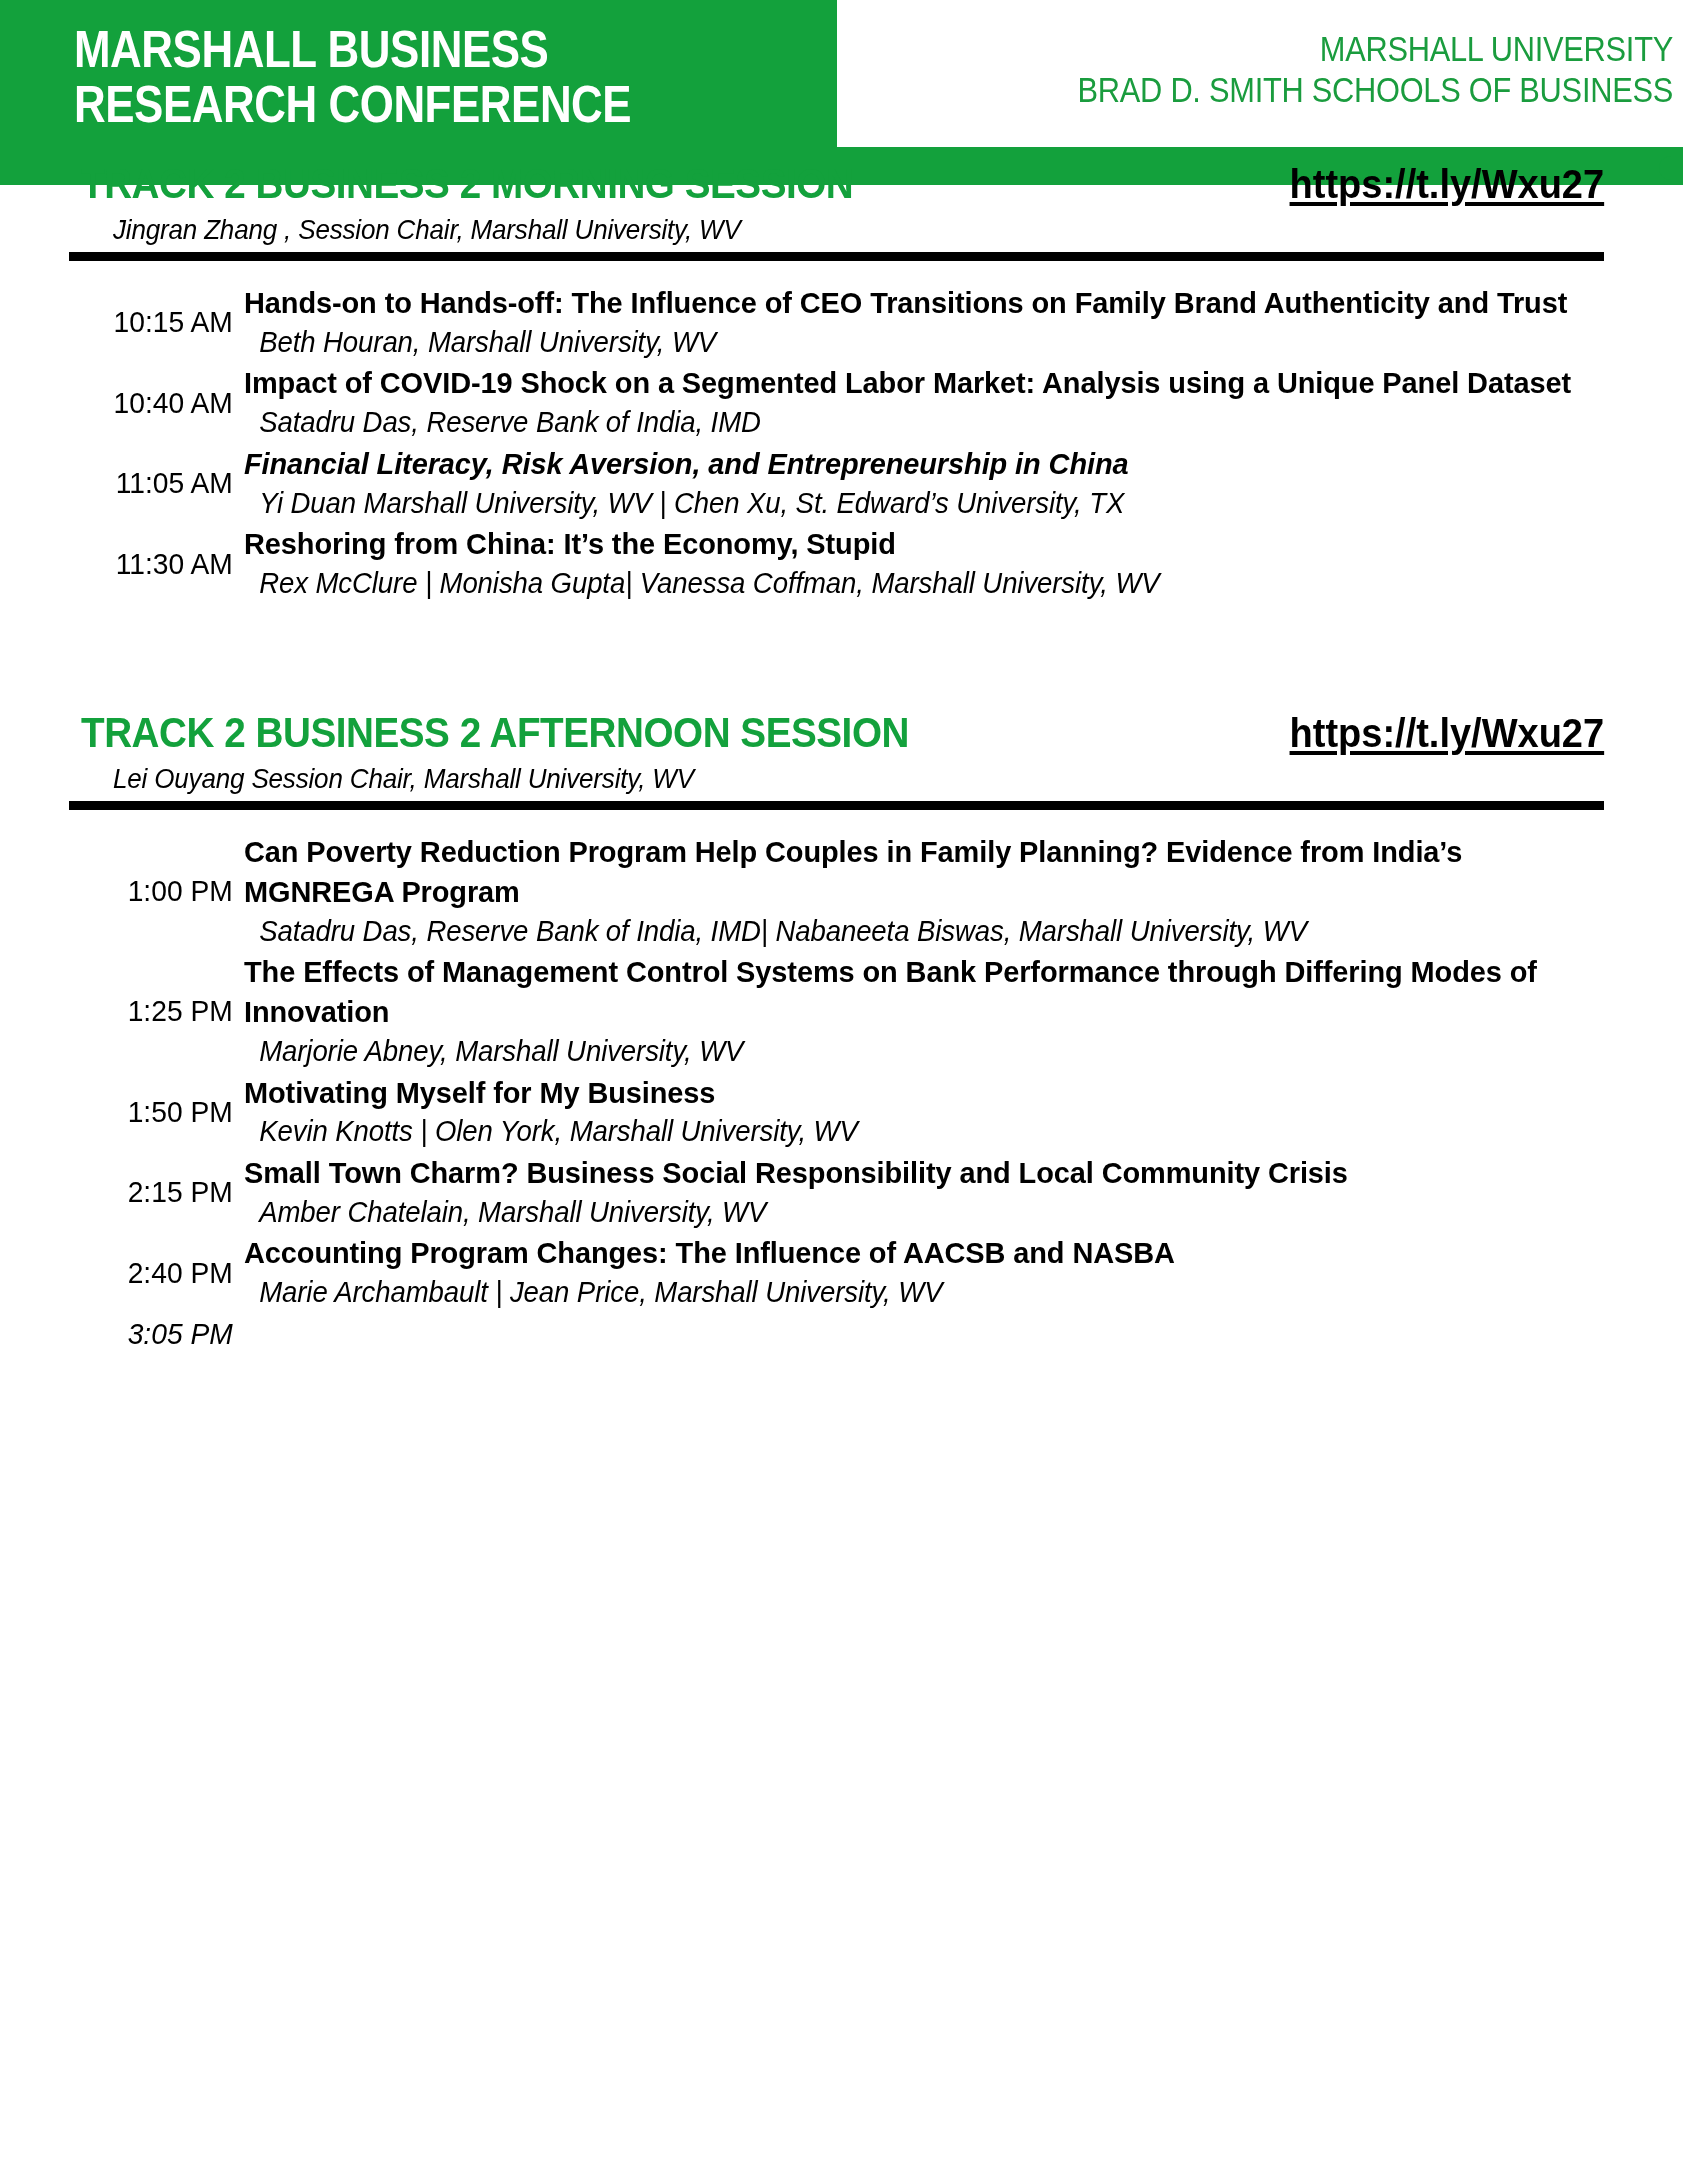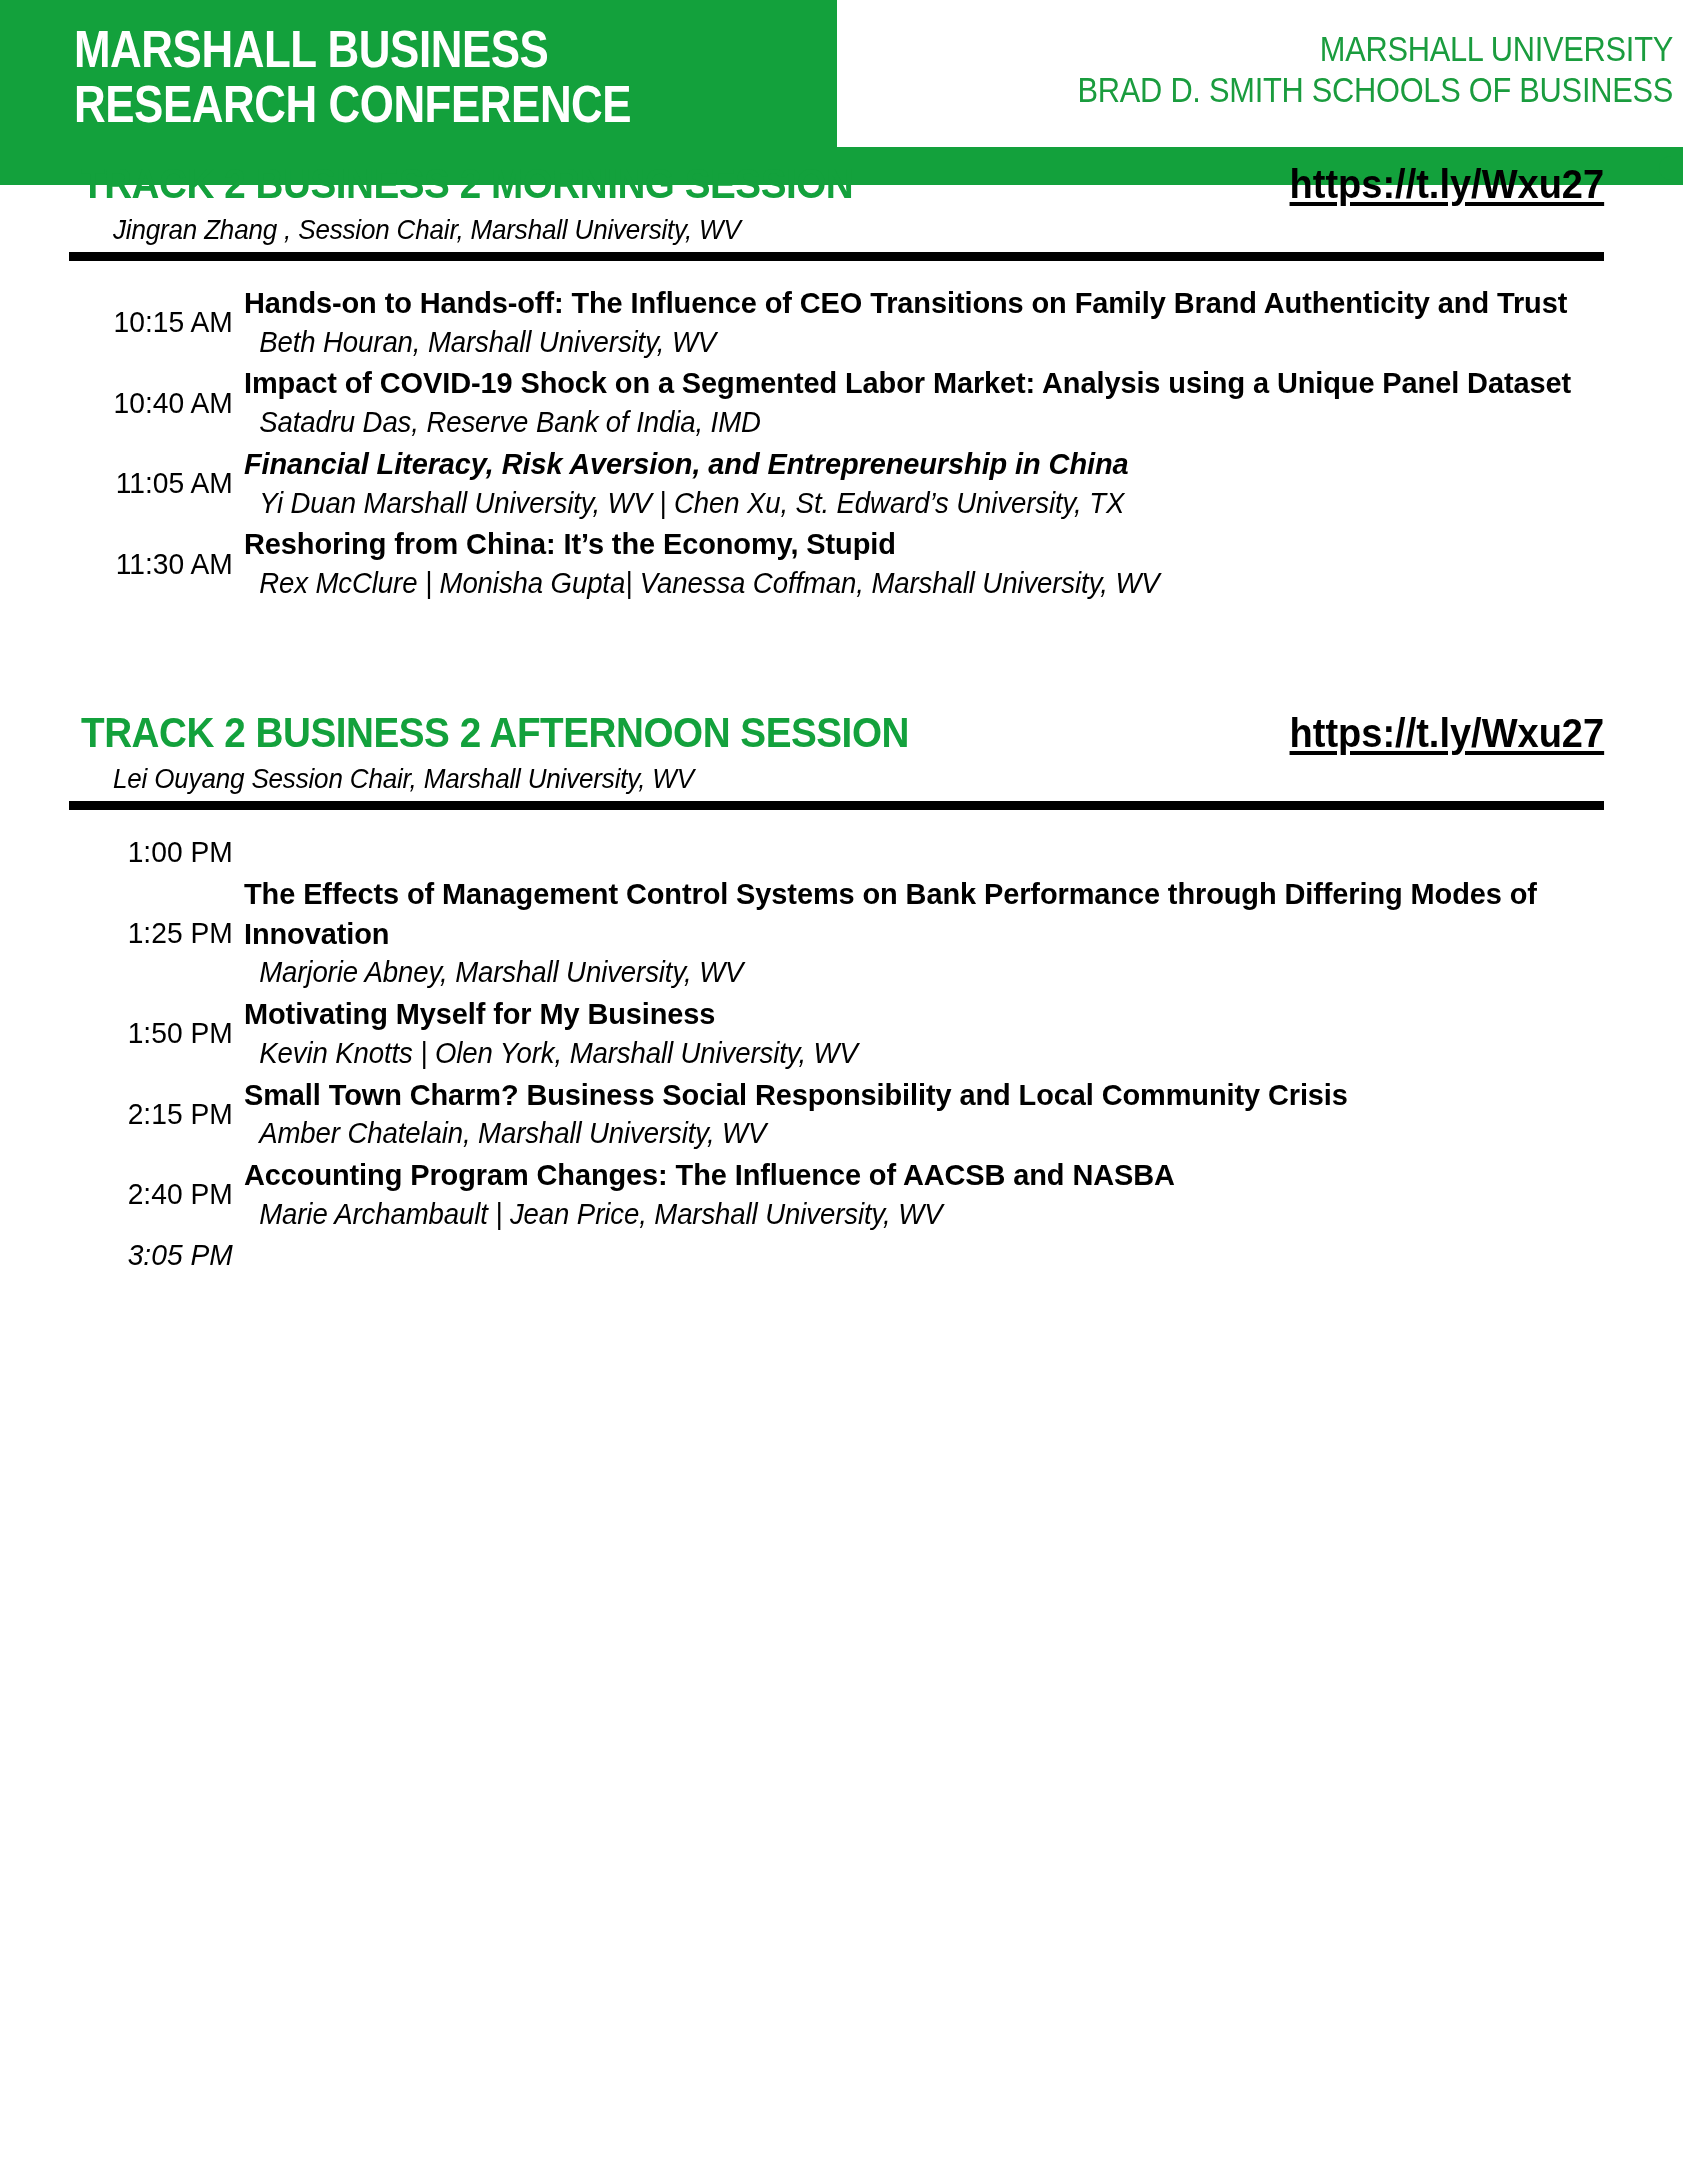--- a/index.html
+++ b/index.html
@@ -260,20 +260,24 @@
       <div class="session-title">TRACK 2 BUSINESS 2 AFTERNOON SESSION</div>
       <a class="session-link" href="#">https://t.ly/Wxu27</a>
     </div>
     <div class="session-chair">Lei Ouyang  Session Chair, Marshall University, WV</div>
   </div>
   <div class="session-rule"></div>
 
   <div class="talks">
     <div class="talk">
       <div class="talk-time">1:00 PM</div>
+      <div class="talk-body">
+        <div class="talk-title">Can Poverty Reduction Program Help Couples in Family Planning? Evidence from India’s MGNREGA Program</div>
+        <div class="talk-authors">Satadru Das, Reserve Bank of India, IMD| Nabaneeta Biswas, Marshall University, WV</div>
+      </div>
     </div>
     <div class="talk">
       <div class="talk-time">1:25 PM</div>
       <div class="talk-body">
         <div class="talk-title">The Effects of Management Control Systems on Bank Performance through Differing Modes of Innovation</div>
         <div class="talk-authors">Marjorie Abney, Marshall University, WV</div>
       </div>
     </div>
     <div class="talk">
       <div class="talk-time">1:50 PM</div>

